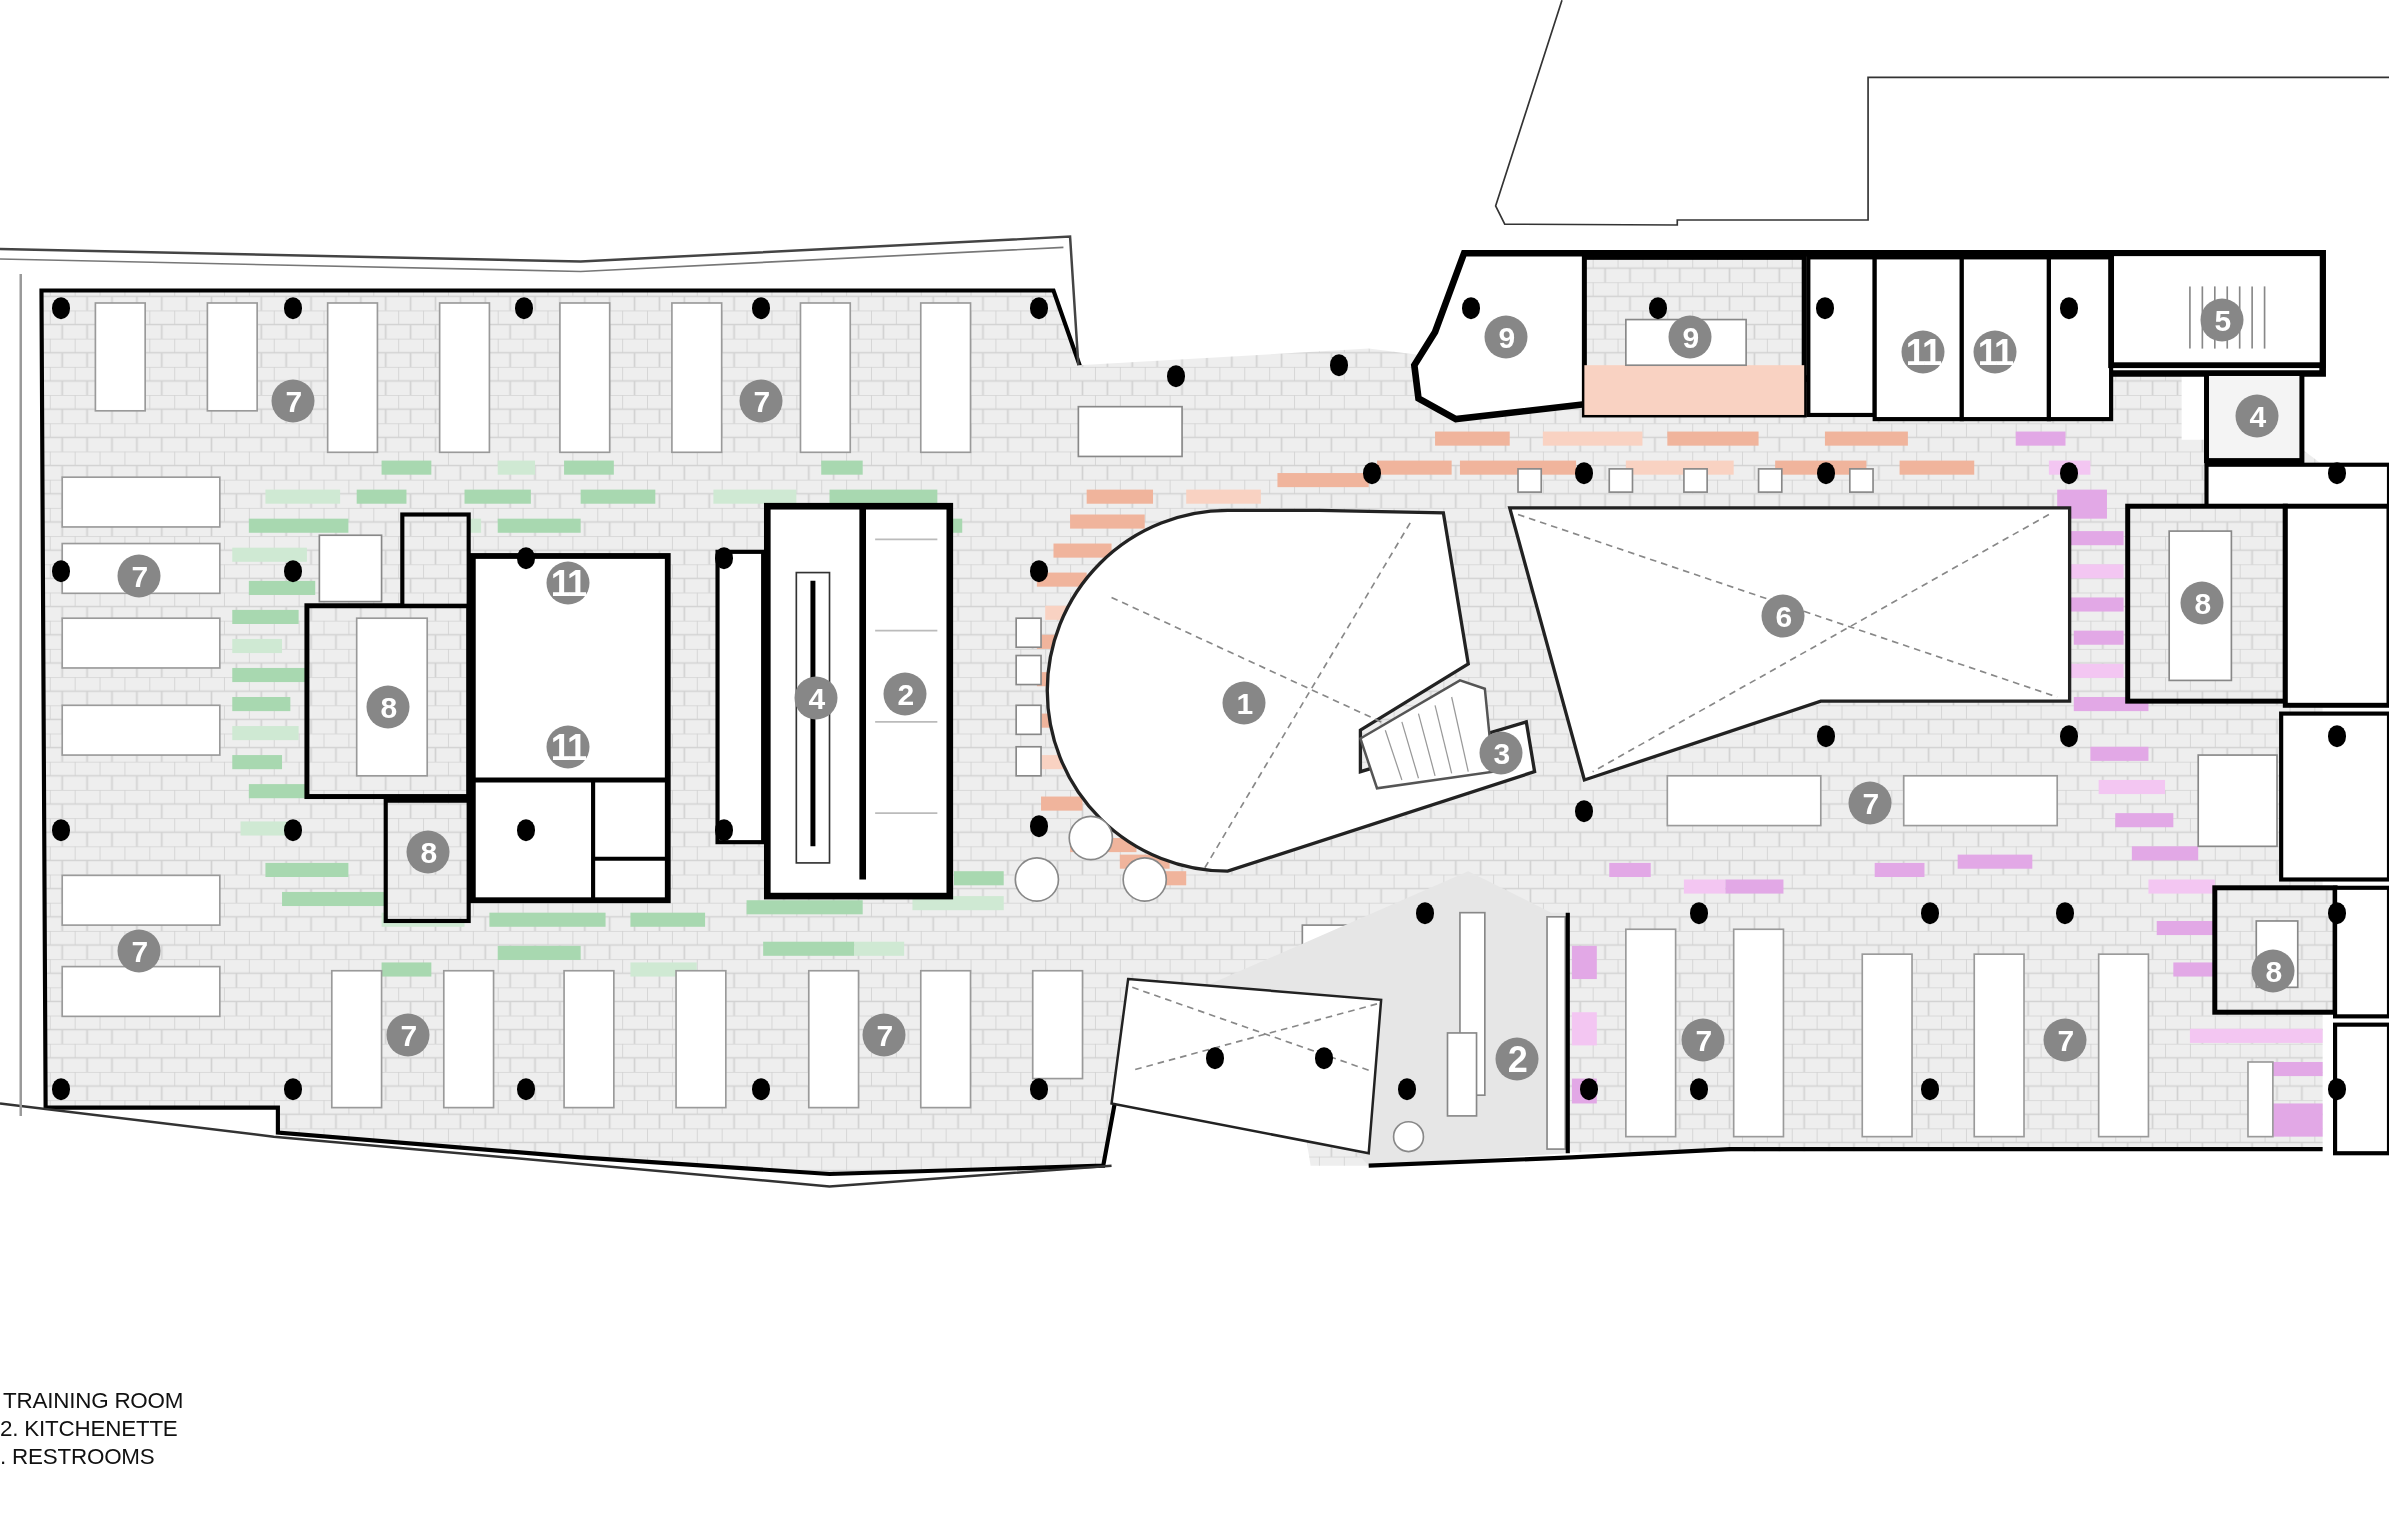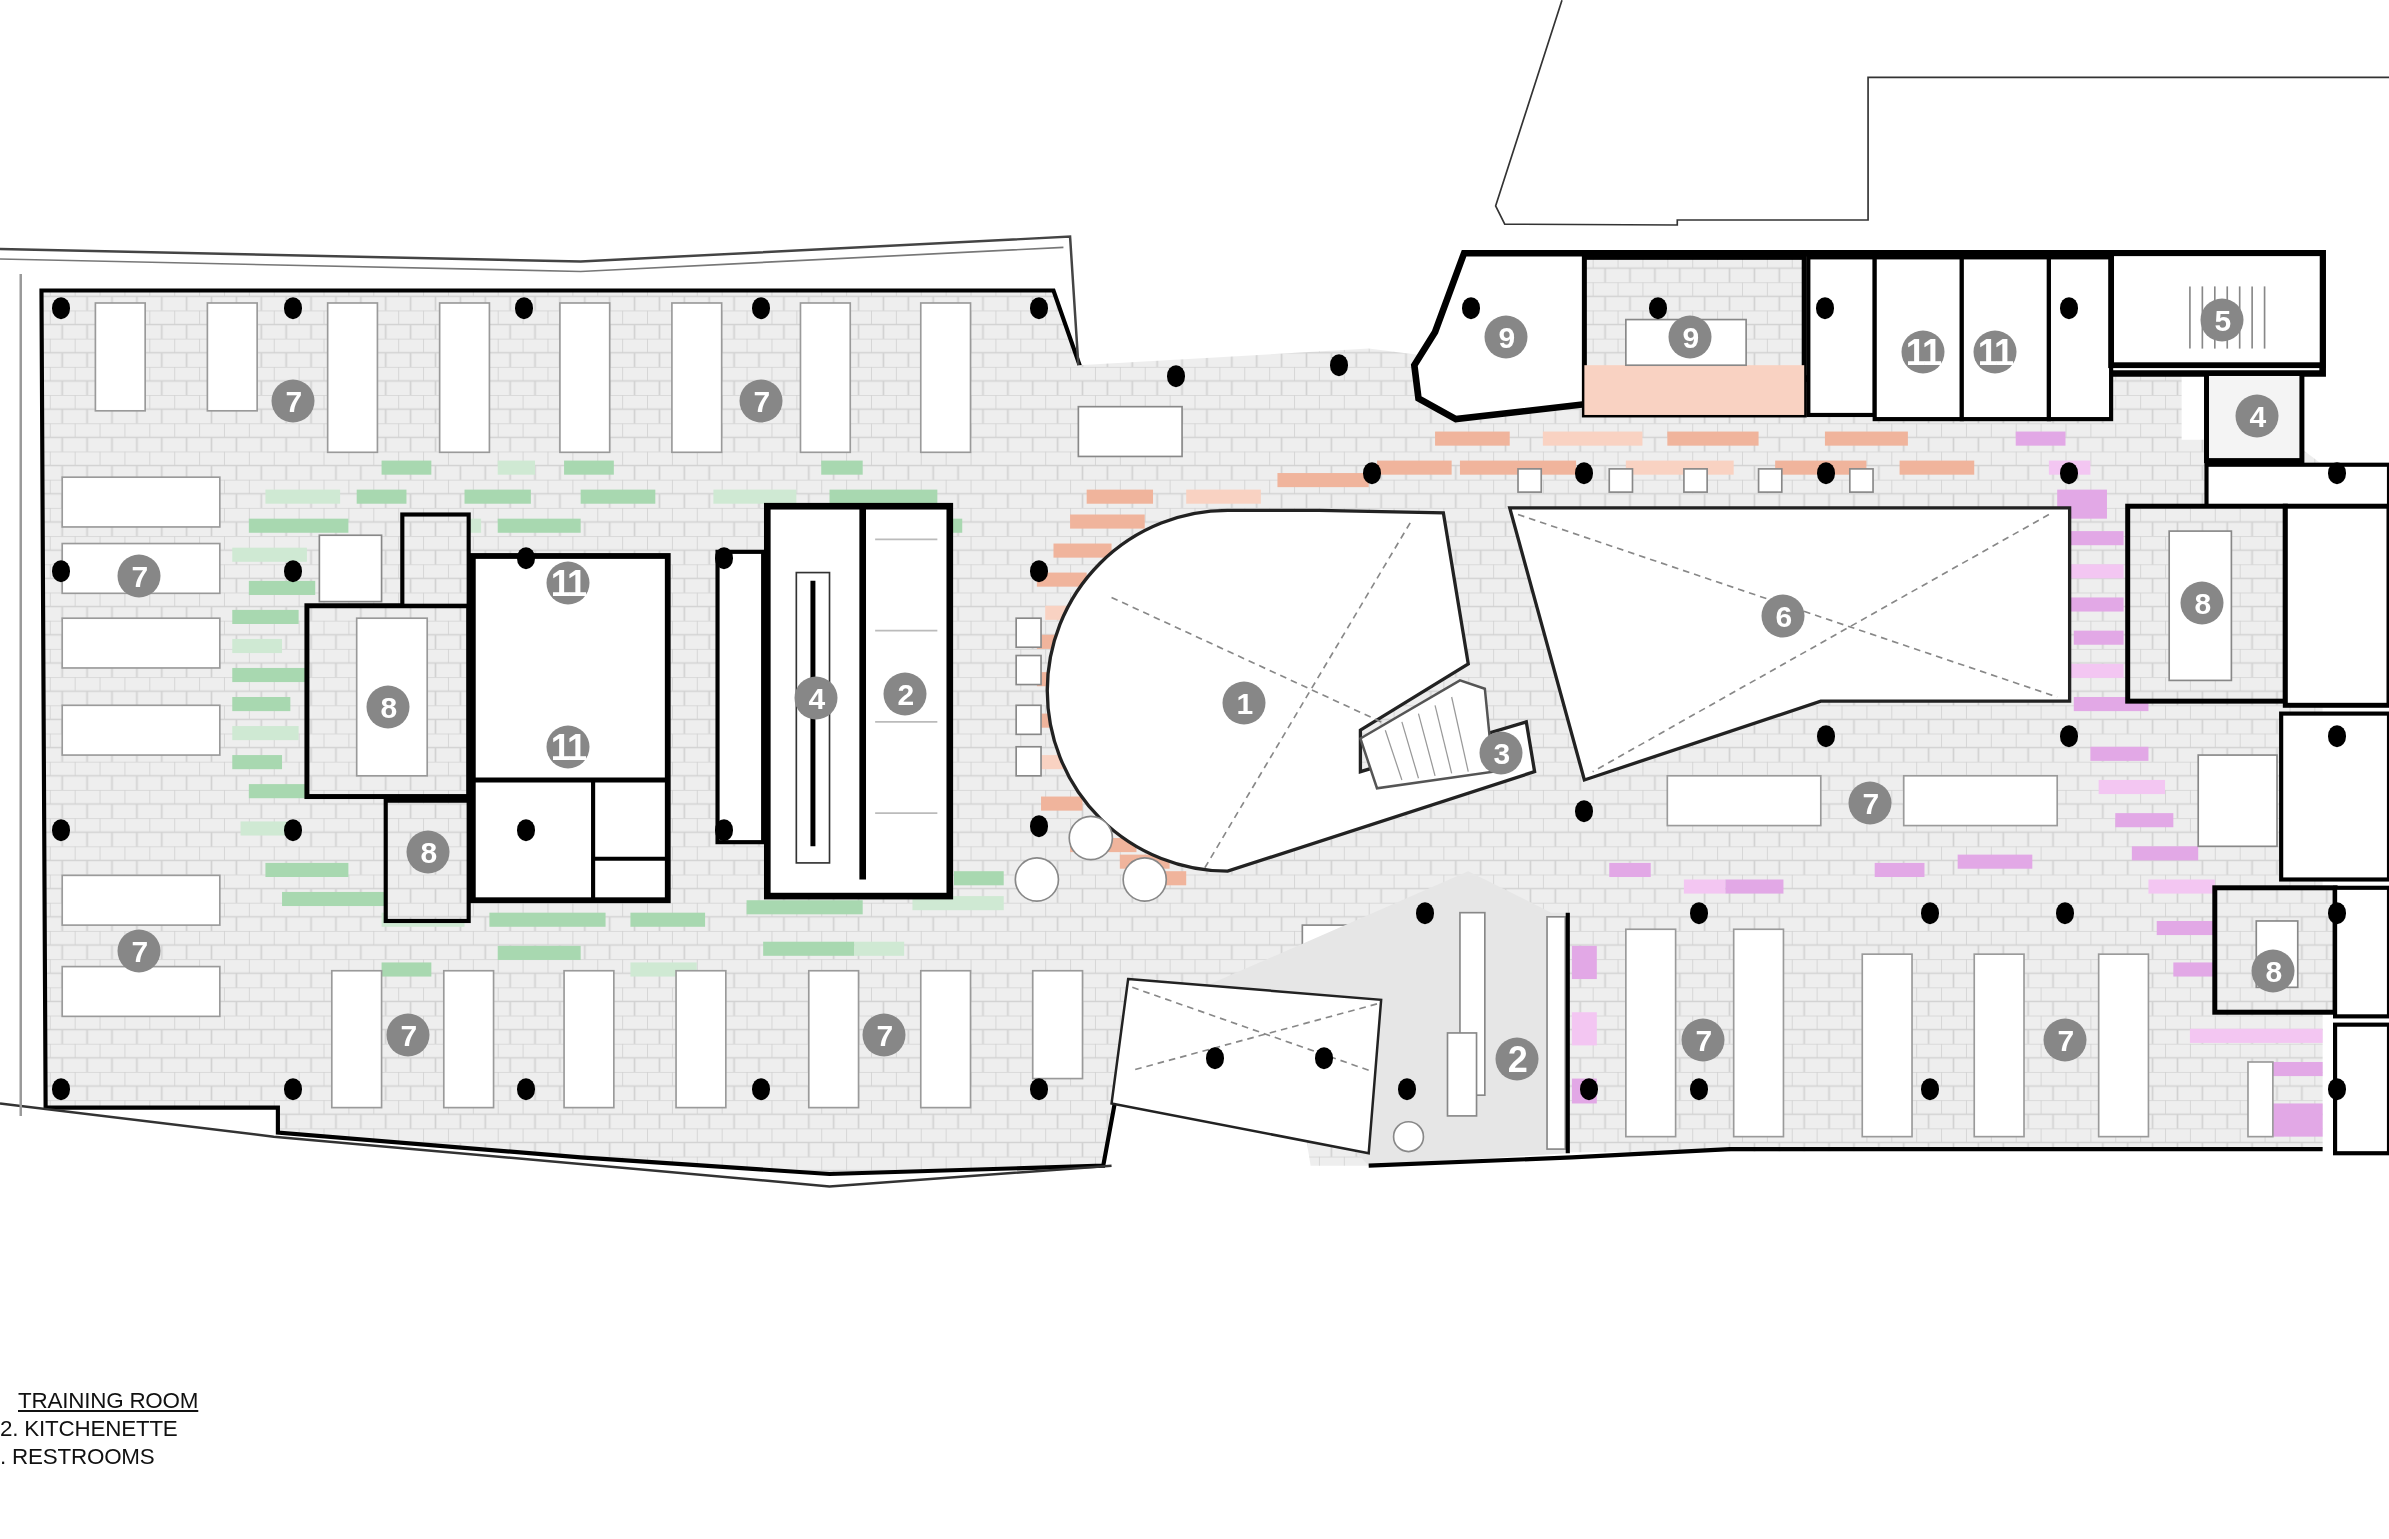--- a/index.html
+++ b/index.html
@@ -1,20 +1,20 @@
 <!DOCTYPE html>
 <html style="font-size:13.3px"><head>
 <meta charset="utf-8">
 <style>
   html, body { margin:0; padding:0; background:#ffffff; }
   body { width:2389px; height:1540px; position:relative; overflow:hidden; font-family:"Liberation Sans", sans-serif; }
   #plan { position:absolute; left:0; top:0; width:2389px; height:1540px; }
   .legend { position:absolute; left:0; top:1387px; width:348px; }
   .legend-row { font-family:"Liberation Sans", sans-serif; font-size:22.4px; line-height:28px; color:#111; white-space:nowrap; letter-spacing:-0.2px; }
-  .legend-row.first { padding-left:18px;text-decoration:underline; }
+  .legend-row.first { padding-left:3px; }
   .marker { position:absolute; width:43px; height:43px; border-radius:50%; background:#878787; color:#fff; font-family:"Liberation Sans", sans-serif; font-weight:bold; font-size:30px; line-height:43px; text-align:center; transform:translate(-50%,-50%); letter-spacing:-1.7px; }
   .marker.two { font-size:36px; }
   .col { position:absolute; width:18px; height:21.6px; border-radius:50%; background:#000; transform:translate(-50%,-50%); }
 </style>
 </head>
 <body>
 
 <svg id="plan" viewBox="0 0 2880 1856" xmlns="http://www.w3.org/2000/svg">
   <defs>
     <pattern id="tiles" width="30" height="34" patternUnits="userSpaceOnUse">

